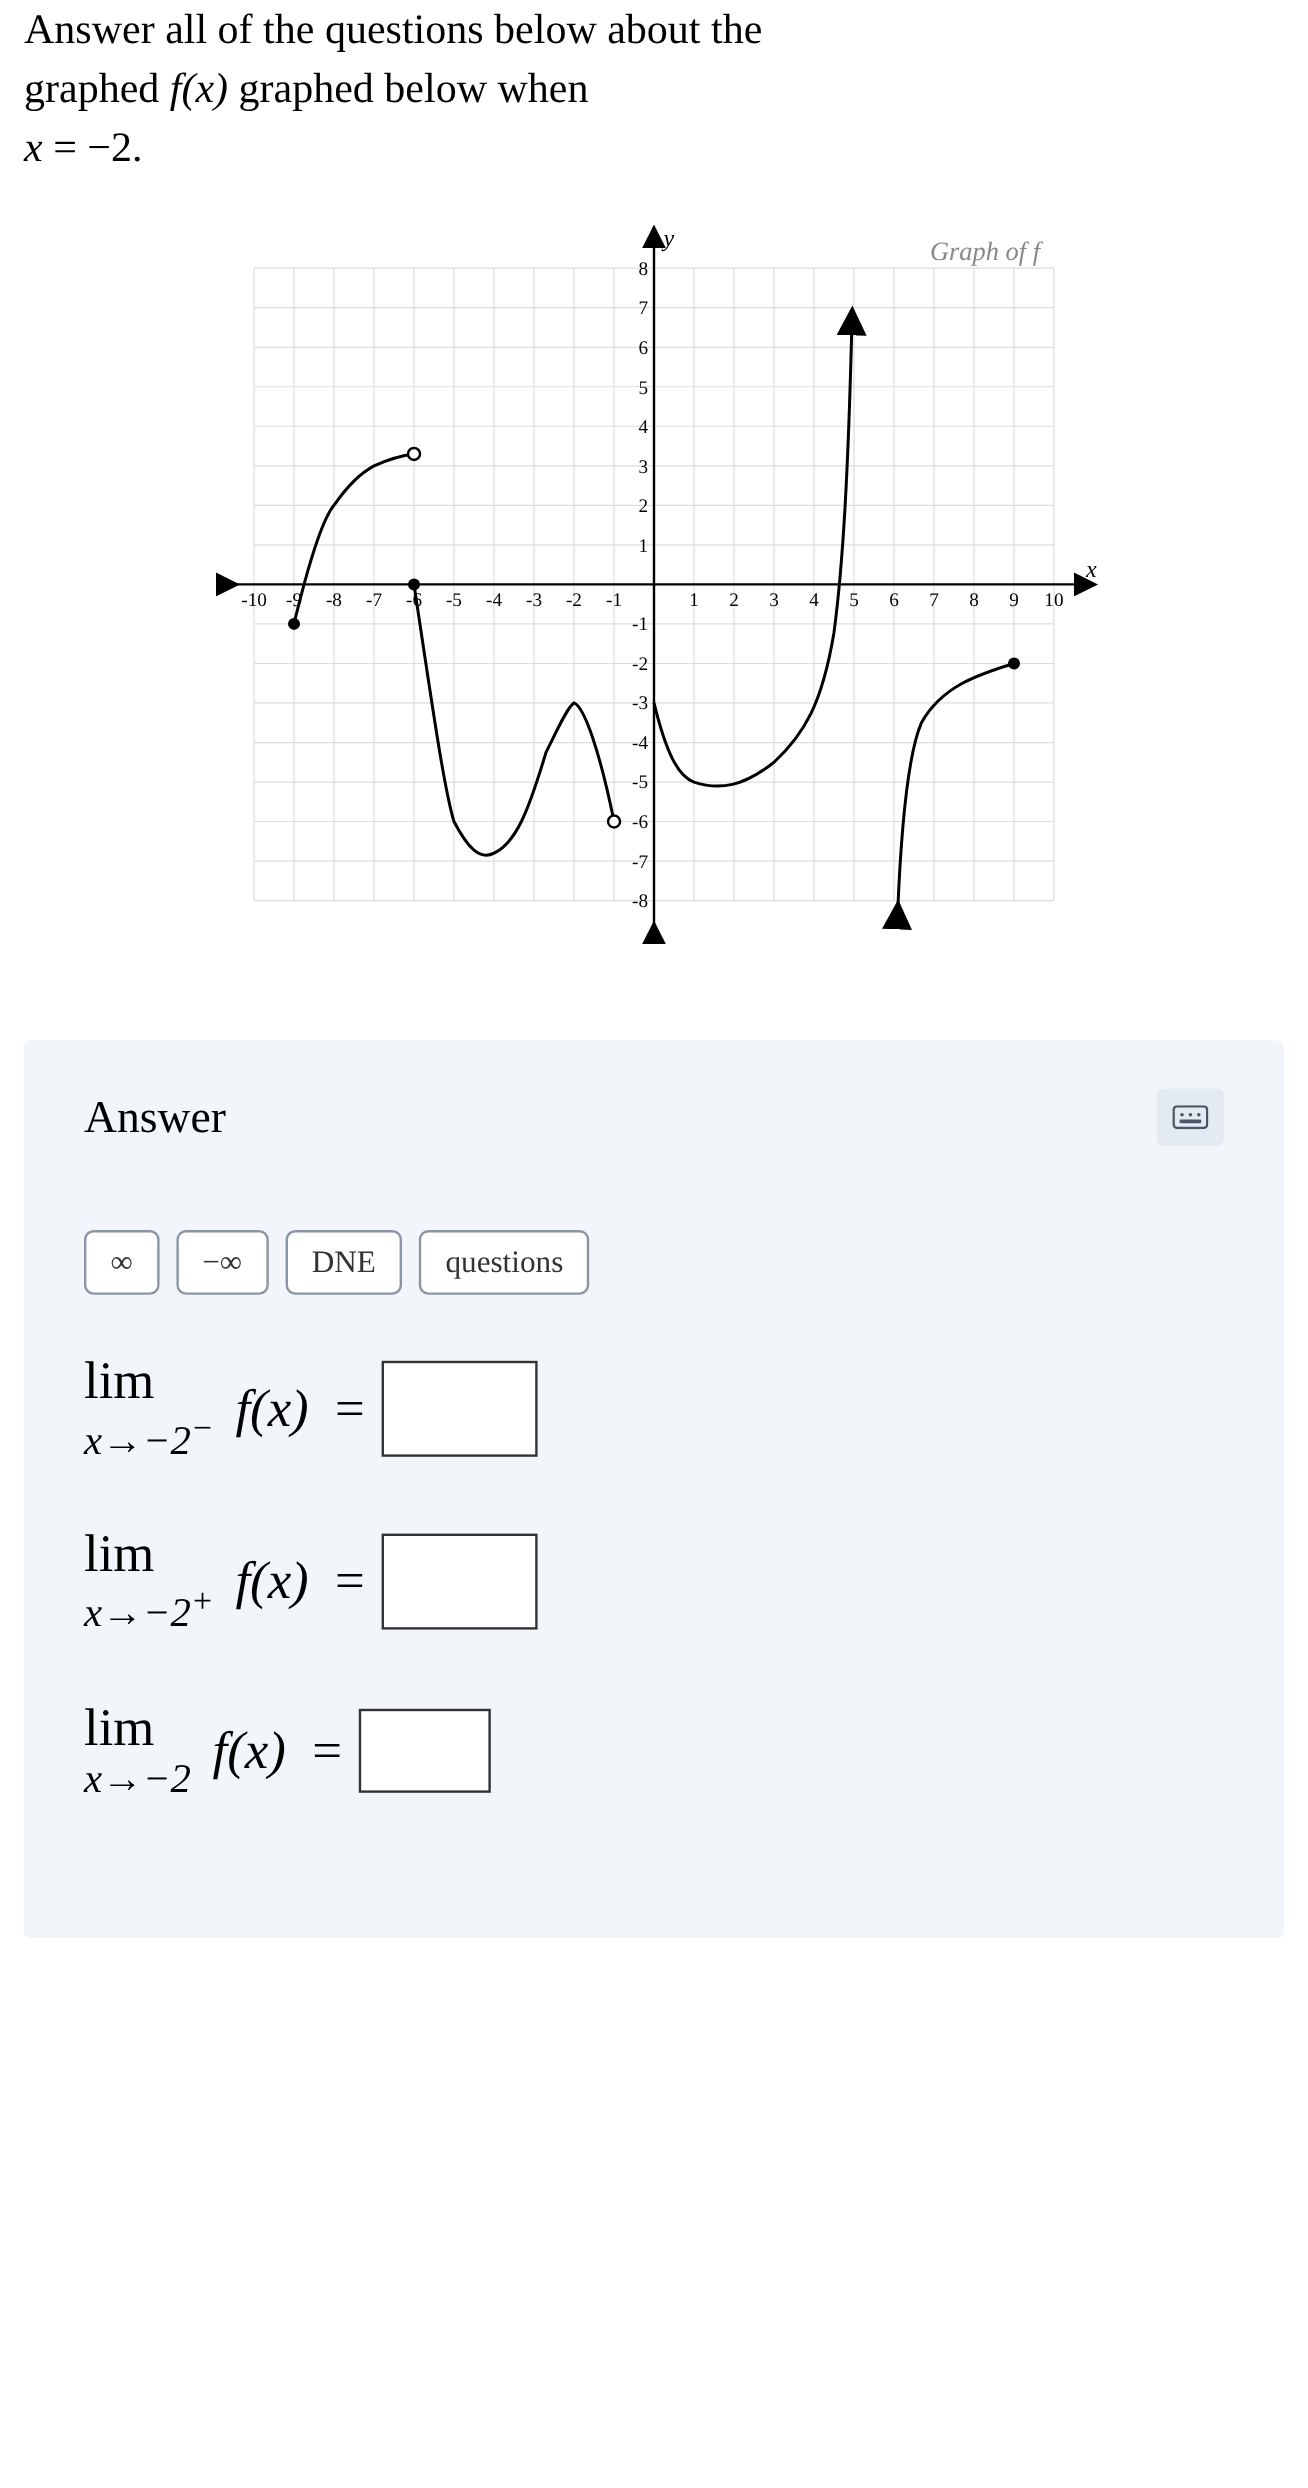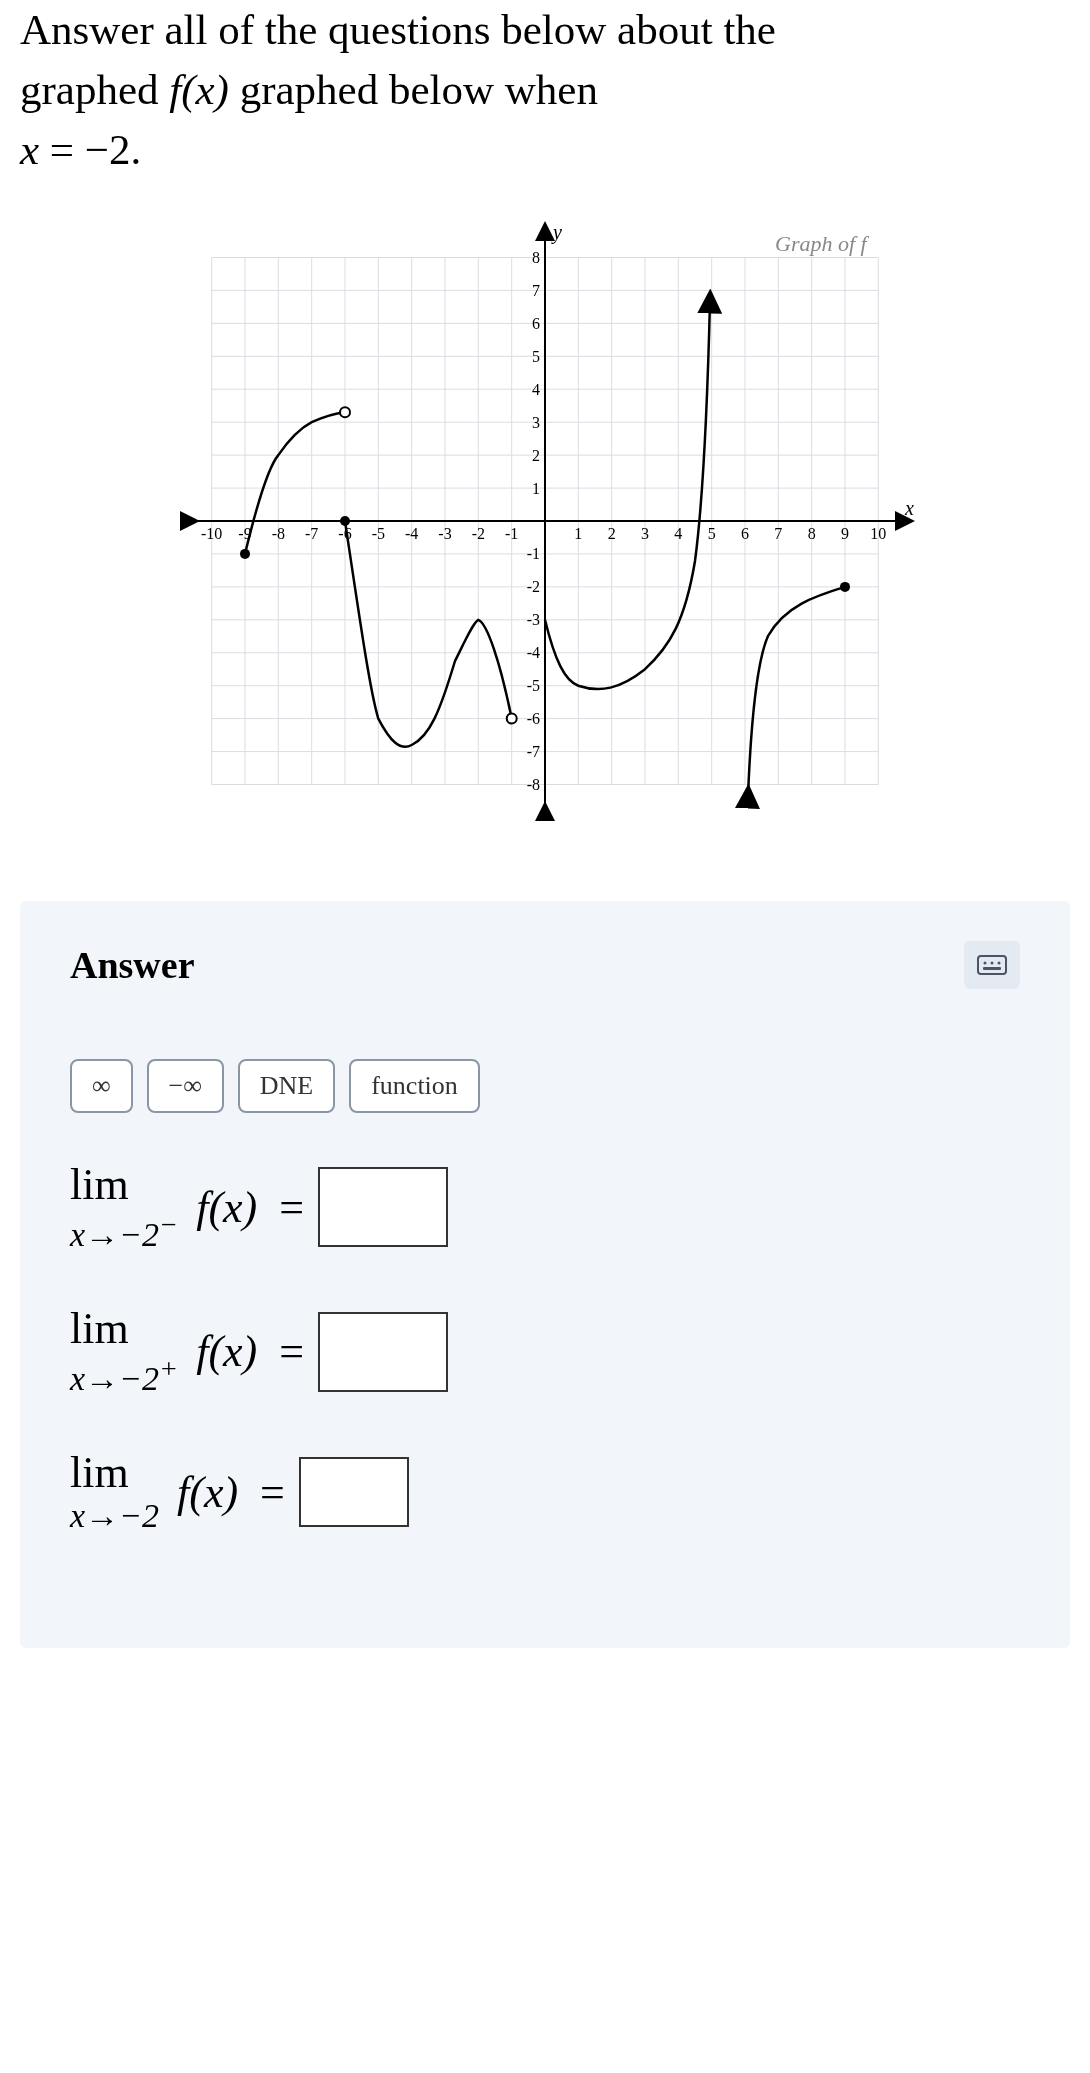--- a/index.html
+++ b/index.html
@@ -4,21 +4,21 @@
 <style>
 * { box-sizing: border-box; margin: 0; padding: 0; }
 body {
   font-family: Georgia, 'Times New Roman', serif;
   background: #fff;
   width: 1090px;
   padding: 0 20px;
   color: #000;
 }
 .question-text {
-  font-size: 43px;
+  font-size: 35px;
   line-height: 1.4;
   margin-bottom: 40px;
 }
 .question-text .math {
   font-family: 'Times New Roman', serif;
   font-style: italic;
 }
 .graph-wrap {
   display: flex;
   justify-content: center;
@@ -29,21 +29,21 @@
   border-radius: 6px;
   padding: 40px 50px 60px;
 }
 .answer-header {
   display: flex;
   justify-content: space-between;
   align-items: center;
   margin-bottom: 70px;
 }
 .answer-title {
-  font-weight: bold;
+  font-weight: normal;
   font-size: 38px;
 }
 .keypad-btn {
   width: 56px;
   height: 48px;
   background: #e3eaf2;
   border-radius: 6px;
   display: flex;
   align-items: center;
   justify-content: center;
@@ -229,21 +229,21 @@
           <circle cx="22" cy="8" r="1.5" fill="#4a5568"></circle>
         <rect x="6" y="12" width="18" height="3" rx="1" fill="#4a5568"></rect>
       </svg>
     </div>
   </div>
 
   <div class="pill-row">
     <button class="pill">∞</button>
     <button class="pill">−∞</button>
     <button class="pill">DNE</button>
-    <button class="pill">function</button>
+    <button class="pill">questions</button>
   </div>
 
   <div class="equations">
     <div class="eqrow">
       <span class="limblock">
         <span class="limtop">lim</span>
         <span class="limbot"><i>x</i>→−2<sup>−</sup></span>
       </span>
       <span class="fx">f(x)</span>
       <span class="eq">=</span>

